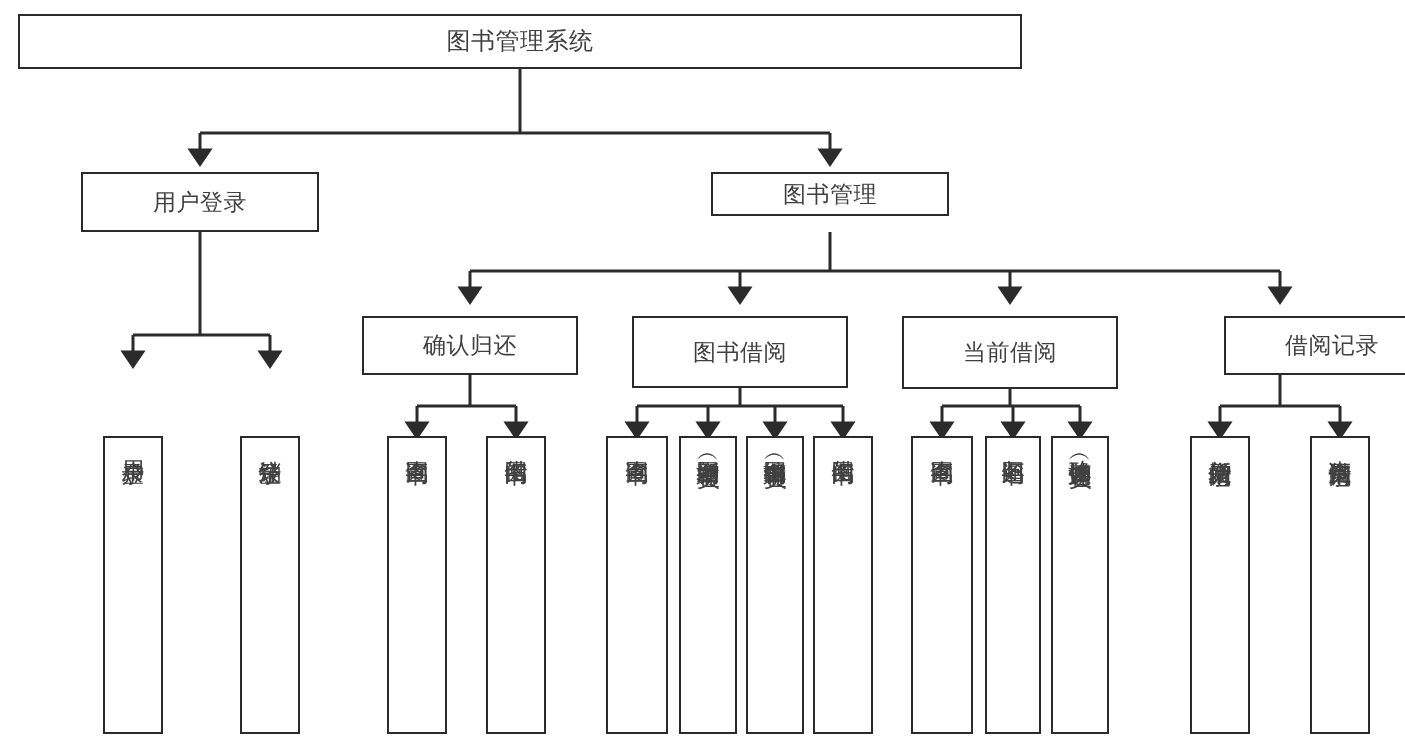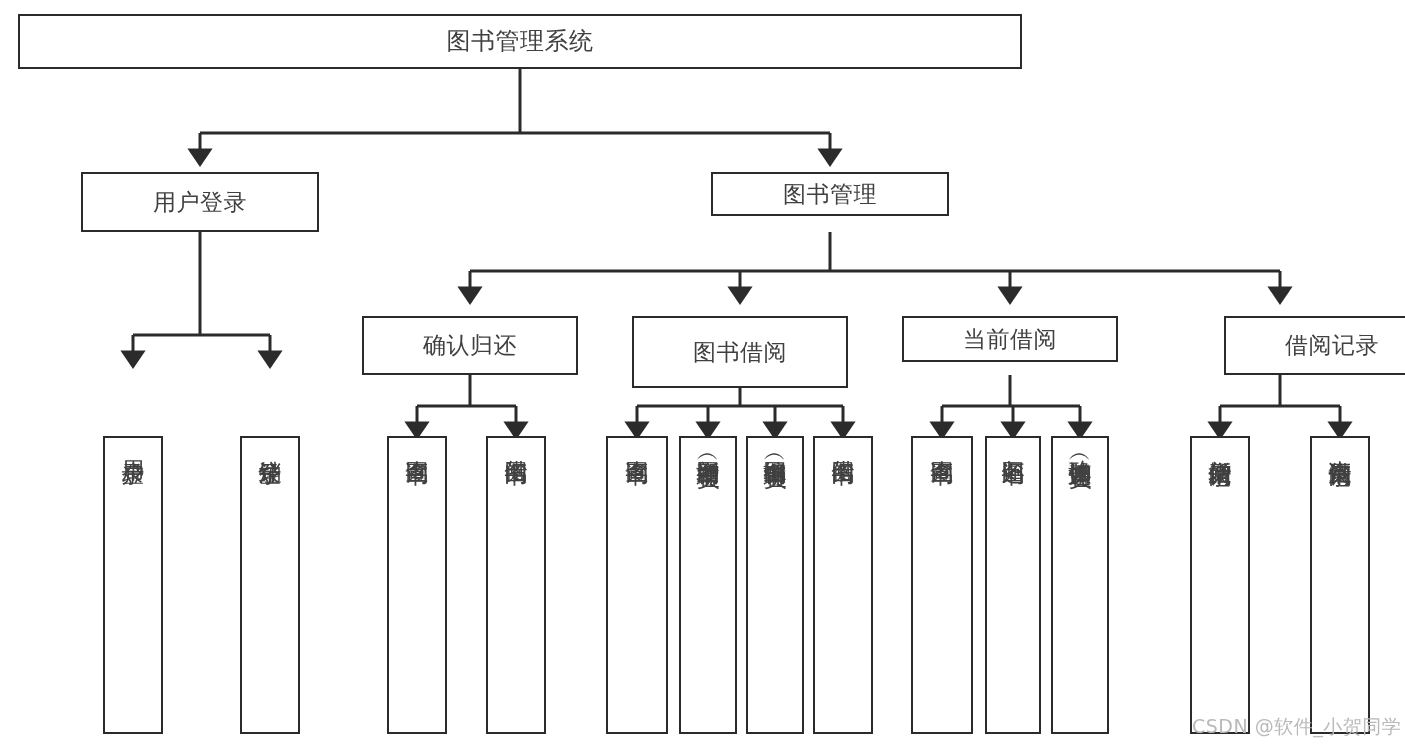--- a/index.html
+++ b/index.html
@@ -128,21 +128,21 @@
       </div>
       <div class="node horiz" style="left: 711px; top: 172px; width: 238px; height: 44px;">
         <span class="node-label">图书管理</span>
       </div>
       <div class="node horiz" style="left: 362px; top: 316px; width: 216px; height: 59px;">
         <span class="node-label">确认归还</span>
       </div>
       <div class="node horiz" style="left: 632px; top: 316px; width: 216px; height: 72px;">
         <span class="node-label">图书借阅</span>
       </div>
-      <div class="node horiz" style="left: 902px; top: 316px; width: 216px; height: 46px;">
+      <div class="node horiz" style="left: 902px; top: 316px; width: 216px; height: 73px;">
         <span class="node-label">当前借阅</span>
       </div>
       <div class="node horiz" style="left: 1224px; top: 316px; width: 216px; height: 59px;">
         <span class="node-label">借阅记录</span>
       </div>
       <div class="node vert" style="left: 103px; top: 436px; width: 60px; height: 298px;">
         <span class="node-label">用户登录</span>
       </div>
       <div class="node vert" style="left: 240px; top: 436px; width: 60px; height: 298px;">
         <span class="node-label">注销登录</span>
@@ -175,15 +175,14 @@
         <span class="node-label">确认归还（管理员）</span>
       </div>
       <div class="node vert" style="left: 1190px; top: 436px; width: 60px; height: 298px;">
         <span class="node-label">新增借阅记录</span>
       </div>
       <div class="node vert" style="left: 1310px; top: 436px; width: 60px; height: 298px;">
         <span class="node-label">查询借阅记录</span>
       </div>
     </div>
 
-  <div class="watermark" style="left: 1192px; top: 714px;">CSDN @软件_小贺同学</div>
 
 </div>
 
 </body></html>

